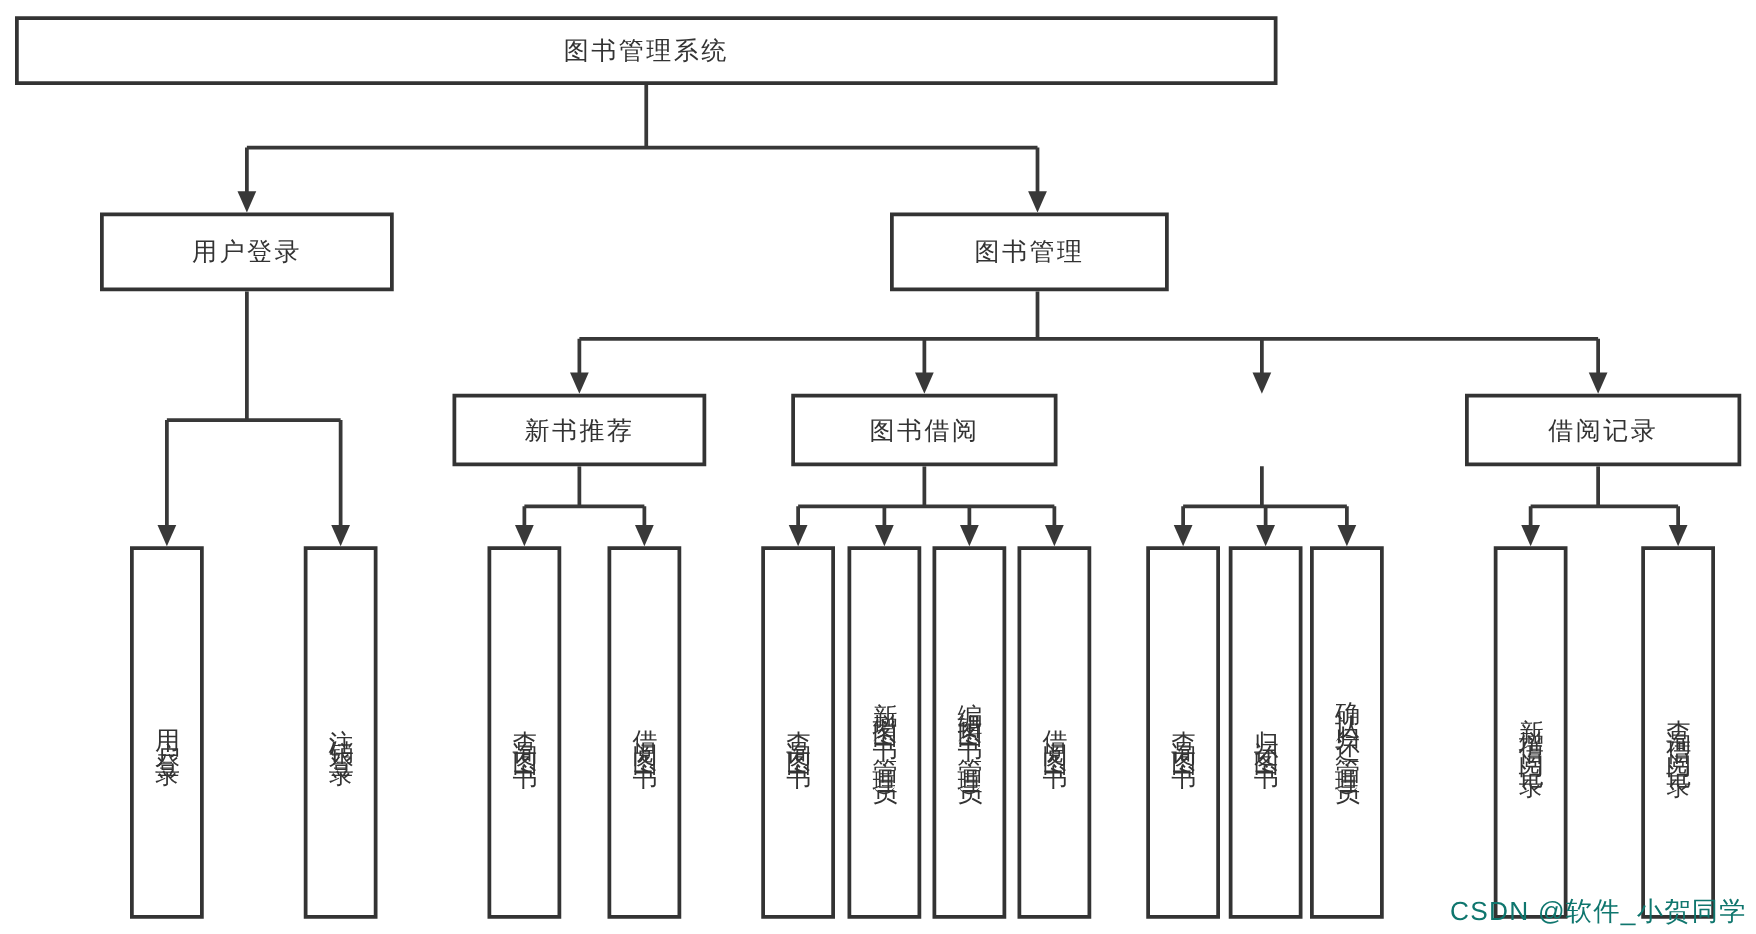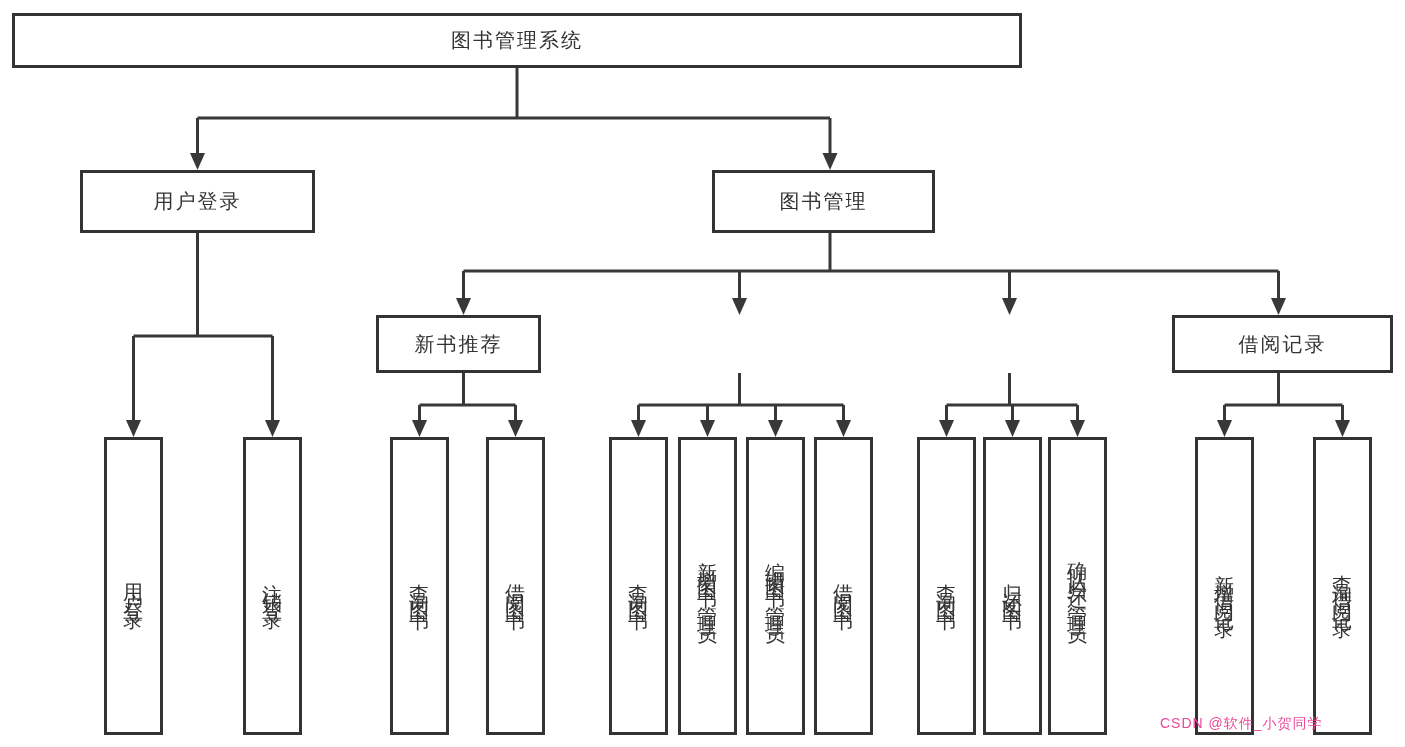--- a/index.html
+++ b/index.html
@@ -18,21 +18,21 @@
   .root{left:12px;top:13px;width:1010px;height:55px;}
   .lvl1{top:170px;height:63px;}
   .lvl2{top:315px;height:58px;font-size:20px;}
   .leaf{
     top:437px;width:59px;height:298px;
     writing-mode:vertical-rl;letter-spacing:9px;font-size:20px;white-space:normal;
     line-height:1;
   }
   .watermark{
     position:absolute;left:1160px;top:715px;z-index:5;
-    font-size:14px;letter-spacing:1px;color:#ec4899;
+    font-size:21px;letter-spacing:1px;color:#0f766e;
   }
 </style>
 </head>
 <body>
 
 <div class="stage">
 
   <svg class="wires" viewBox="0 0 1405 747">
     <g>
       <line x1="517" y1="68" x2="517" y2="118"></line>
@@ -100,21 +100,22 @@
       <path d="M1217,420 h15 L1224.5,437 z"></path>
       <path d="M1335,420 h15 L1342.5,437 z"></path>
     </g>
   </svg>
 
   <div class="box root">图书管理系统</div>
 
   <div class="box lvl1" style="left:80px;width:235px">用户登录</div>
   <div class="box lvl1" style="left:712px;width:223px">图书管理</div>
 
-  <div class="box lvl2" style="left:376px;width:165px">新书推荐</div>
+  <div class="box lvl2" style="left:362px;width:203px">新书推荐</div>
+  <div class="box lvl2" style="left:633px;width:213px">图书借阅</div>
   <div class="box lvl2" style="left:1172px;width:221px">借阅记录</div>
 
   <div class="box leaf" style="left:104px">用户登录</div>
   <div class="box leaf" style="left:243px">注销登录</div>
 
   <div class="box leaf" style="left:390px">查询图书</div>
   <div class="box leaf" style="left:486px">借阅图书</div>
 
   <div class="box leaf" style="left:609px">查询图书</div>
   <div class="box leaf" style="left:678px">新增图书（管理员）</div>

